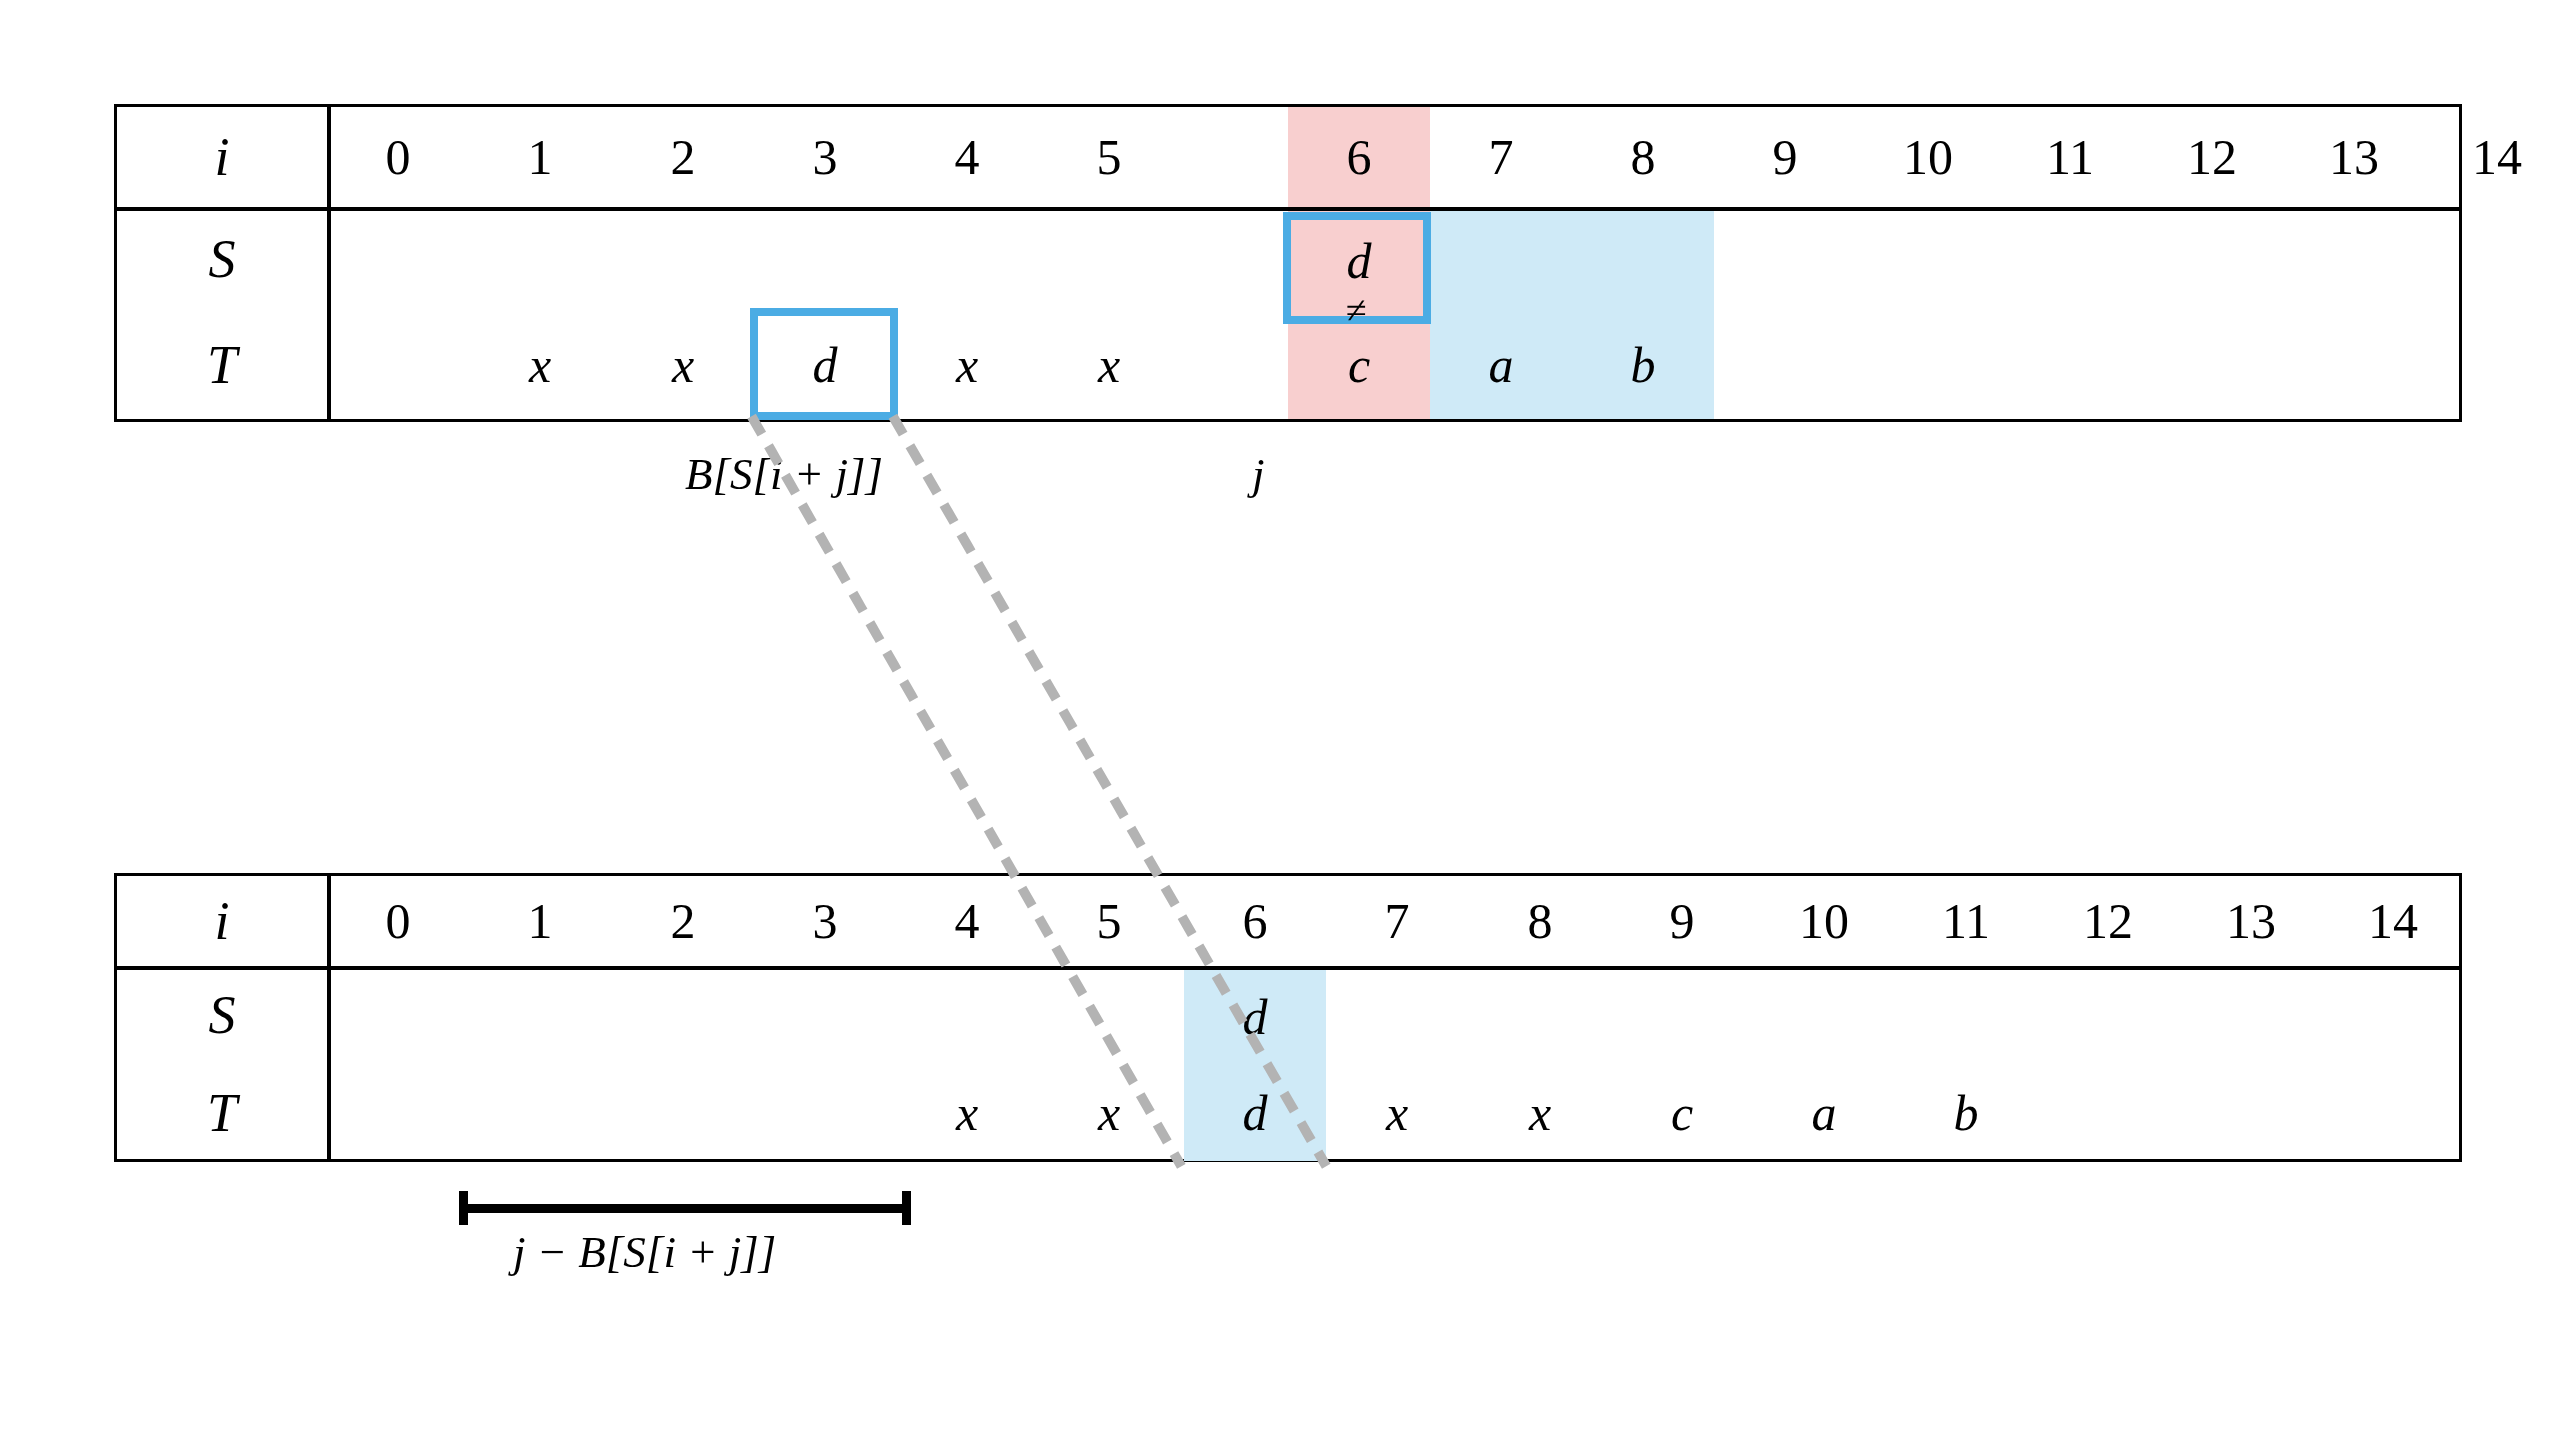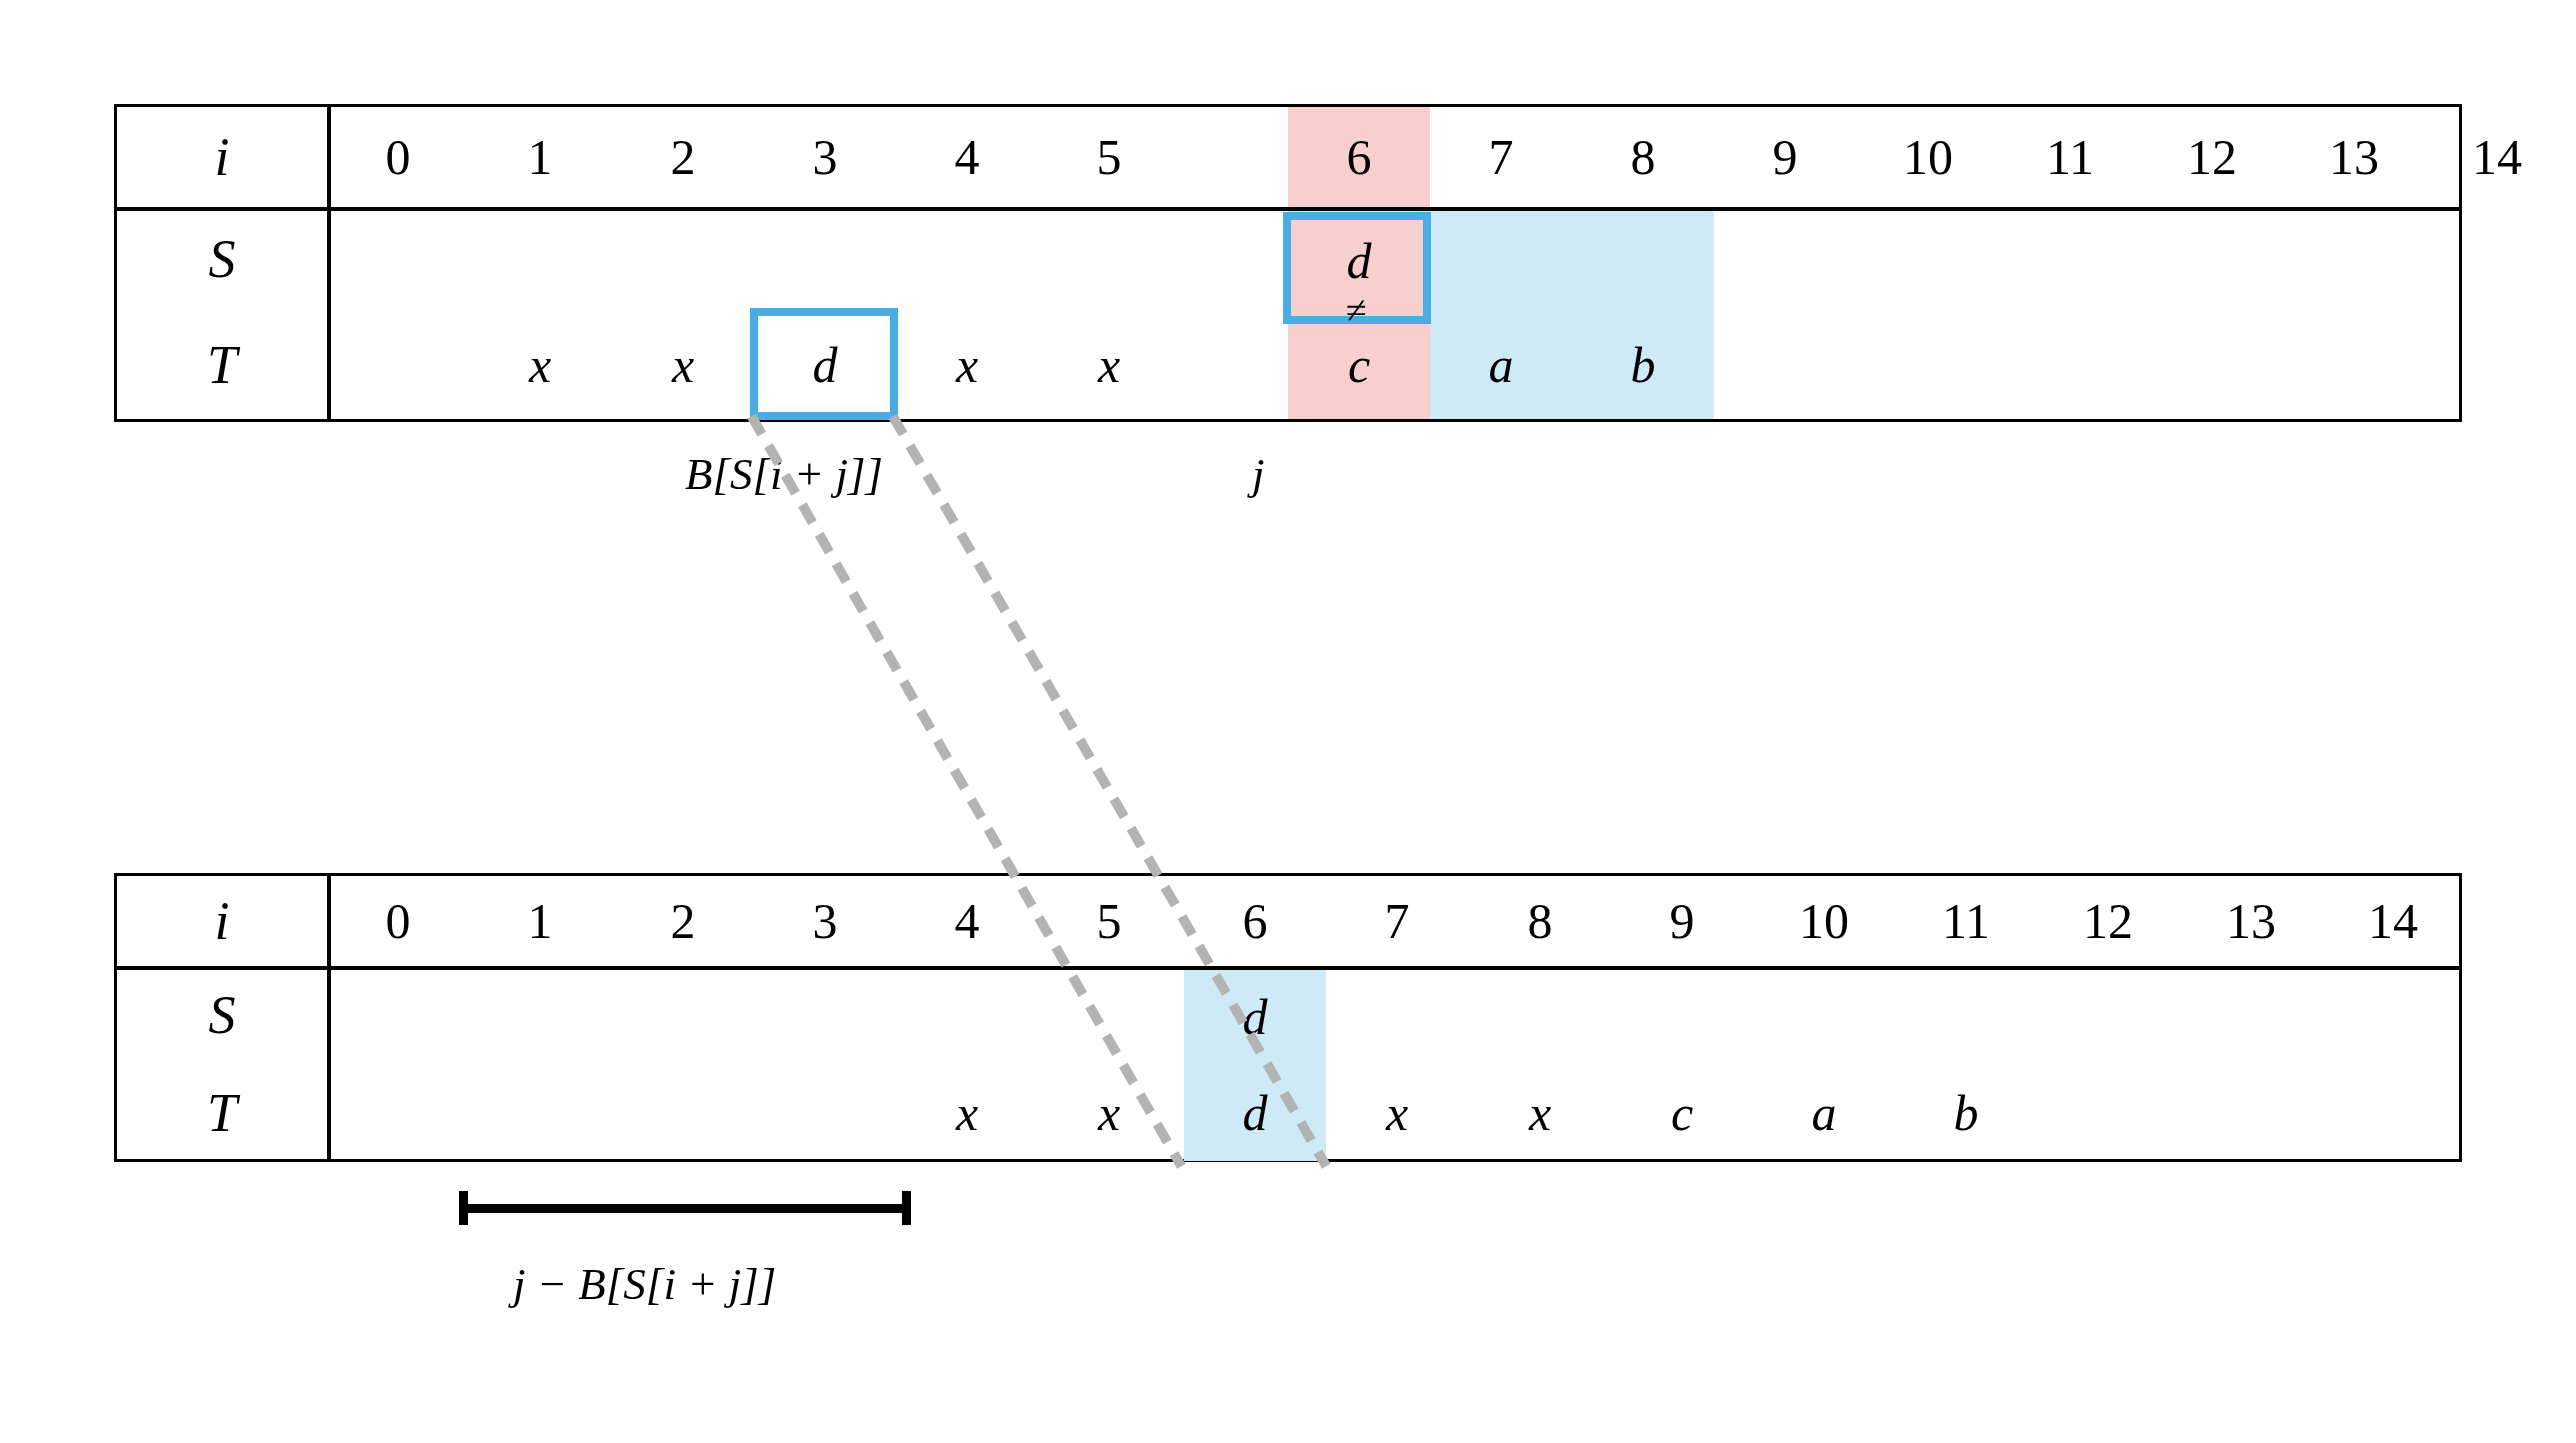--- a/index.html
+++ b/index.html
@@ -227,21 +227,21 @@
     <div class="cell letter" style="left:1494px; top:190px; width:142px; height:94px;">c</div>
     <div class="cell letter" style="left:1636px; top:190px; width:142px; height:94px;">a</div>
     <div class="cell letter" style="left:1778px; top:190px; width:142px; height:94px;">b</div>
   </div>
 
   <div class="bracket" style="left:459px; top:1191px; width:452px; height:36px;">
     <div class="bar"></div>
     <div class="tick left"></div>
     <div class="tick right"></div>
   </div>
-  <div class="mathlabel" style="left:513px; top:1262px;">j − B[S[i + j]]</div>
+  <div class="mathlabel" style="left:513px; top:1230px;">j − B[S[i + j]]</div>
 
   <svg class="connectors" viewBox="0 0 2880 1614" width="2576" height="1444" xmlns="http://www.w3.org/2000/svg">
     <line x1="843" y1="470" x2="1318" y2="1299" stroke="#B3B3B3" stroke-width="11" stroke-linecap="square" stroke-dasharray="12 26"></line>
     <line x1="1001" y1="470" x2="1480" y2="1299" stroke="#B3B3B3" stroke-width="11" stroke-linecap="square" stroke-dasharray="12 26"></line>
   </svg>
 
 </div>
 
 
 </body></html>

